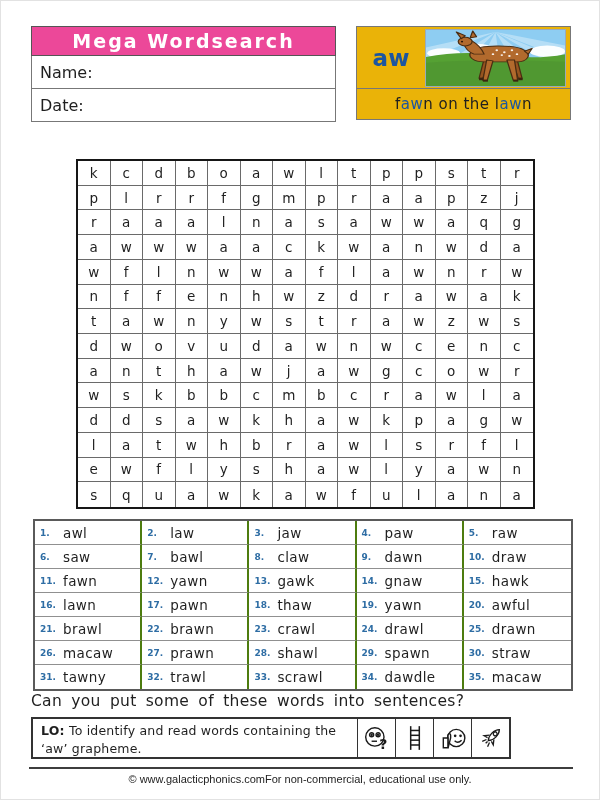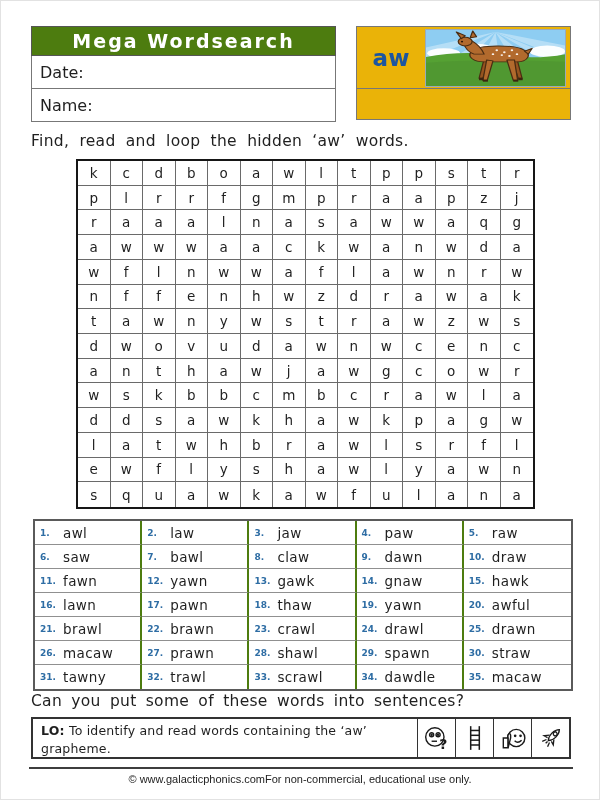--- a/index.html
+++ b/index.html
@@ -2,21 +2,21 @@
 <html><head>
 <meta charset="utf-8">
 <style>
   html,body{margin:0;padding:0;background:#fff;}
   .page{position:relative;width:600px;height:800px;background:#ffffff;
         font-family:"DejaVu Sans",sans-serif;color:#1f1f1f;overflow:hidden;
         border:1px solid #e2e2e2;box-sizing:border-box;}
 
   
   .hdr-left{position:absolute;left:30px;top:25px;width:305px;box-sizing:border-box;}
-  .hdr-title{height:28px;line-height:28px;background:#4d7c0f;border:1px solid #555;
+  .hdr-title{height:28px;line-height:28px;background:#ec4899;border:1px solid #555;
              color:#fff;text-align:center;font-size:19px;font-weight:bold;letter-spacing:2px;}
   .hdr-row{height:33px;line-height:33px;border:1px solid #777;border-top:none;
            padding-left:8px;font-size:16px;background:#fff;box-sizing:border-box;}
 
   
   .card{position:absolute;left:355px;top:25px;width:215px;height:94px;border:1px solid #777;
         box-sizing:border-box;background:#eab308;}
   .card-top{height:62px;display:flex;border-bottom:1px solid #777;box-sizing:border-box;}
   .grapheme{width:68px;display:flex;align-items:center;justify-content:center;
             font-size:23px;font-weight:bold;color:#1c56a0;}
@@ -43,44 +43,44 @@
   .wl-cell{display:flex;align-items:center;border-bottom:1px solid #909090;box-sizing:border-box;}
   .wl-num{color:#2e6da4;font-weight:bold;font-size:9px;padding-left:5px;}
   .wl-word{font-size:13.5px;letter-spacing:0.4px;border-right:2px solid #4d7c0f;}
   .wl-cell:nth-child(10n){border-right:none;}
   .wl-cell:nth-last-child(-n+10){border-bottom:none;}
 
   
   .prompt{position:absolute;left:30px;top:691px;font-size:15.5px;word-spacing:4px;letter-spacing:0.3px;}
 
   
-  .lo{position:absolute;left:30px;top:716px;width:540px;height:42px;border:2px solid #333;
+  .lo{position:absolute;left:30px;top:716px;width:480px;height:42px;border:2px solid #333;
       display:flex;box-sizing:border-box;background:#fff;}
   .lo-text{flex:1;padding:3px 8px 0 8px;font-size:12.5px;line-height:1.4;letter-spacing:0.2px;}
   .lo-text b{font-weight:bold;}
   .lo-icon{width:37px;border-left:1px solid #333;display:flex;align-items:center;justify-content:center;}
   .lo-icon svg{width:28px;height:28px;}
 
   
   .footer-rule{position:absolute;left:28px;top:766px;width:544px;border-top:2px solid #3d3d3d;}
   .footer{position:absolute;left:28px;right:28px;top:772px;display:flex;justify-content:center;
           font-family:"Liberation Sans",sans-serif;font-size:11px;color:#222;}
 </style>
 </head>
 <body>
 
 <div class="page">
 
   <div class="hdr-left">
     <div class="hdr-title">Mega Wordsearch</div>
     <div class="hdr-row">
+      <span>Name:</span>
+    </div>
+    <div class="hdr-row">
       <span>Date:</span>
-    </div>
-    <div class="hdr-row">
-      <span>Name:</span>
     </div>
   </div>
 
   <div class="card">
     <div class="card-top">
       <div class="grapheme">aw</div>
       <div class="card-img">
         <svg viewBox="0 0 110 58" preserveAspectRatio="none">
           <rect x="0" y="0" width="110" height="58" fill="#8ecdf2"></rect>
           <g fill="#ffffff" opacity="0.35">
@@ -122,23 +122,23 @@
           <circle cx="28.5" cy="12" r="0.9" fill="#2a1608"></circle>
           <g fill="#3d2410">
             <rect x="42" y="49.5" width="3.5" height="2.5"></rect>
               <rect x="45" y="51.5" width="4" height="2"></rect>
             <rect x="73" y="49.5" width="3.5" height="2.5"></rect>
               <rect x="69" y="51.5" width="4" height="2"></rect>
           </g>
         </svg>
       </div>
     </div>
+    <div class="caption"><span>f</span><span class="hl">aw</span><span>n on the l</span><span class="hl">aw</span><span>n</span></div>
   </div>
 
-  <div class="instruction">Find, read and loop the hidden ‘aw’ words.</div>
 
   <div class="grid">
       <div class="cell">k</div>
       <div class="cell">c</div>
       <div class="cell">d</div>
       <div class="cell">b</div>
       <div class="cell">o</div>
       <div class="cell">a</div>
       <div class="cell">w</div>
       <div class="cell">l</div>

